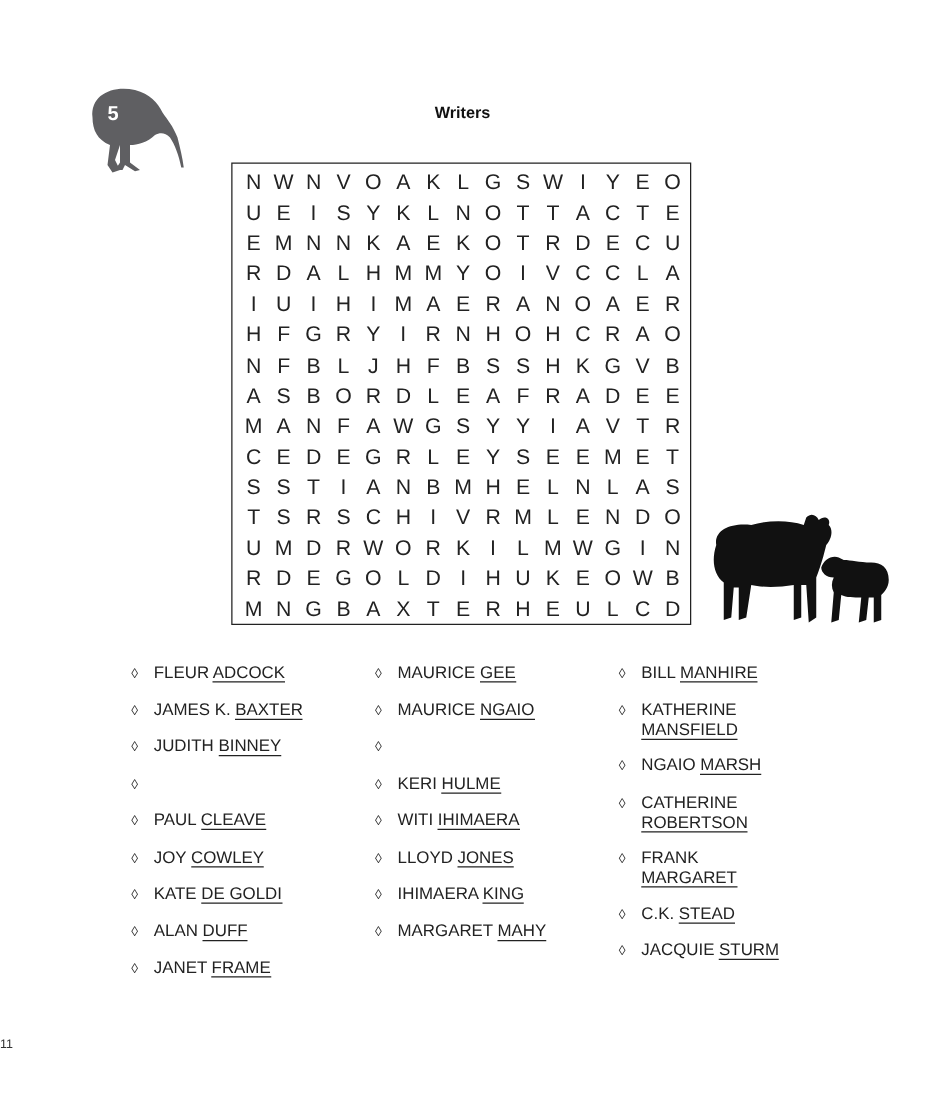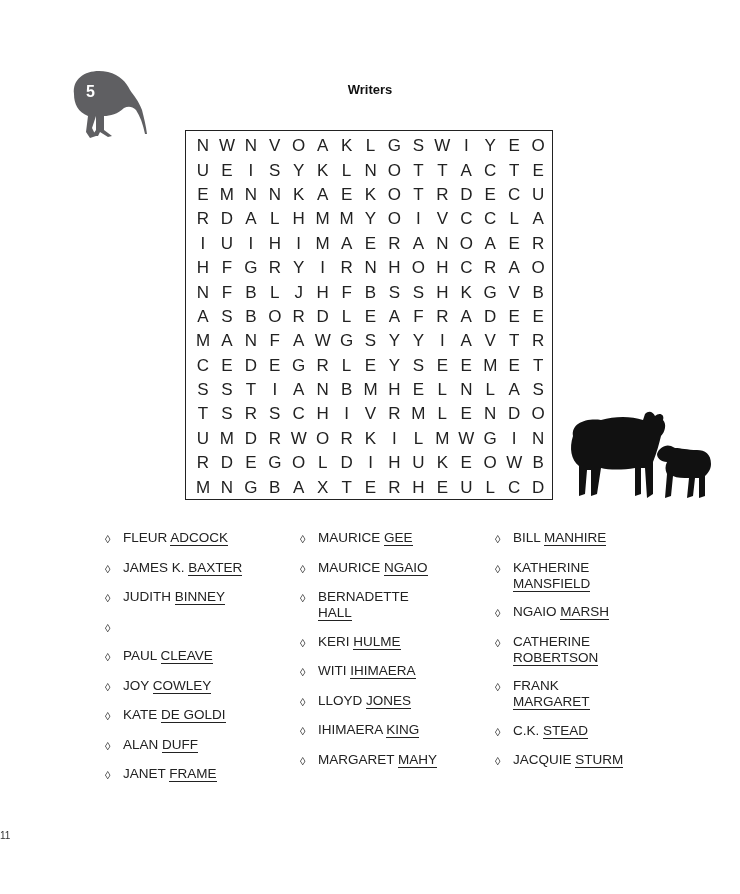--- a/index.html
+++ b/index.html
@@ -335,21 +335,20 @@
     <div class="word-item">
       <span class="diamond">◊</span>
       <span class="word-text"><span>MAURICE</span> <span class="u">GEE</span></span>
     </div>
     <div class="word-item">
       <span class="diamond">◊</span>
       <span class="word-text"><span>MAURICE</span> <span class="u">NGAIO</span></span>
     </div>
     <div class="word-item">
       <span class="diamond">◊</span>
-      <span class="word-text"><span>BERNADETTE</span> <span class="u">HALL</span></span>
     </div>
     <div class="word-item">
       <span class="diamond">◊</span>
       <span class="word-text"><span>KERI</span> <span class="u">HULME</span></span>
     </div>
     <div class="word-item">
       <span class="diamond">◊</span>
       <span class="word-text"><span>WITI</span> <span class="u">IHIMAERA</span></span>
     </div>
     <div class="word-item">

